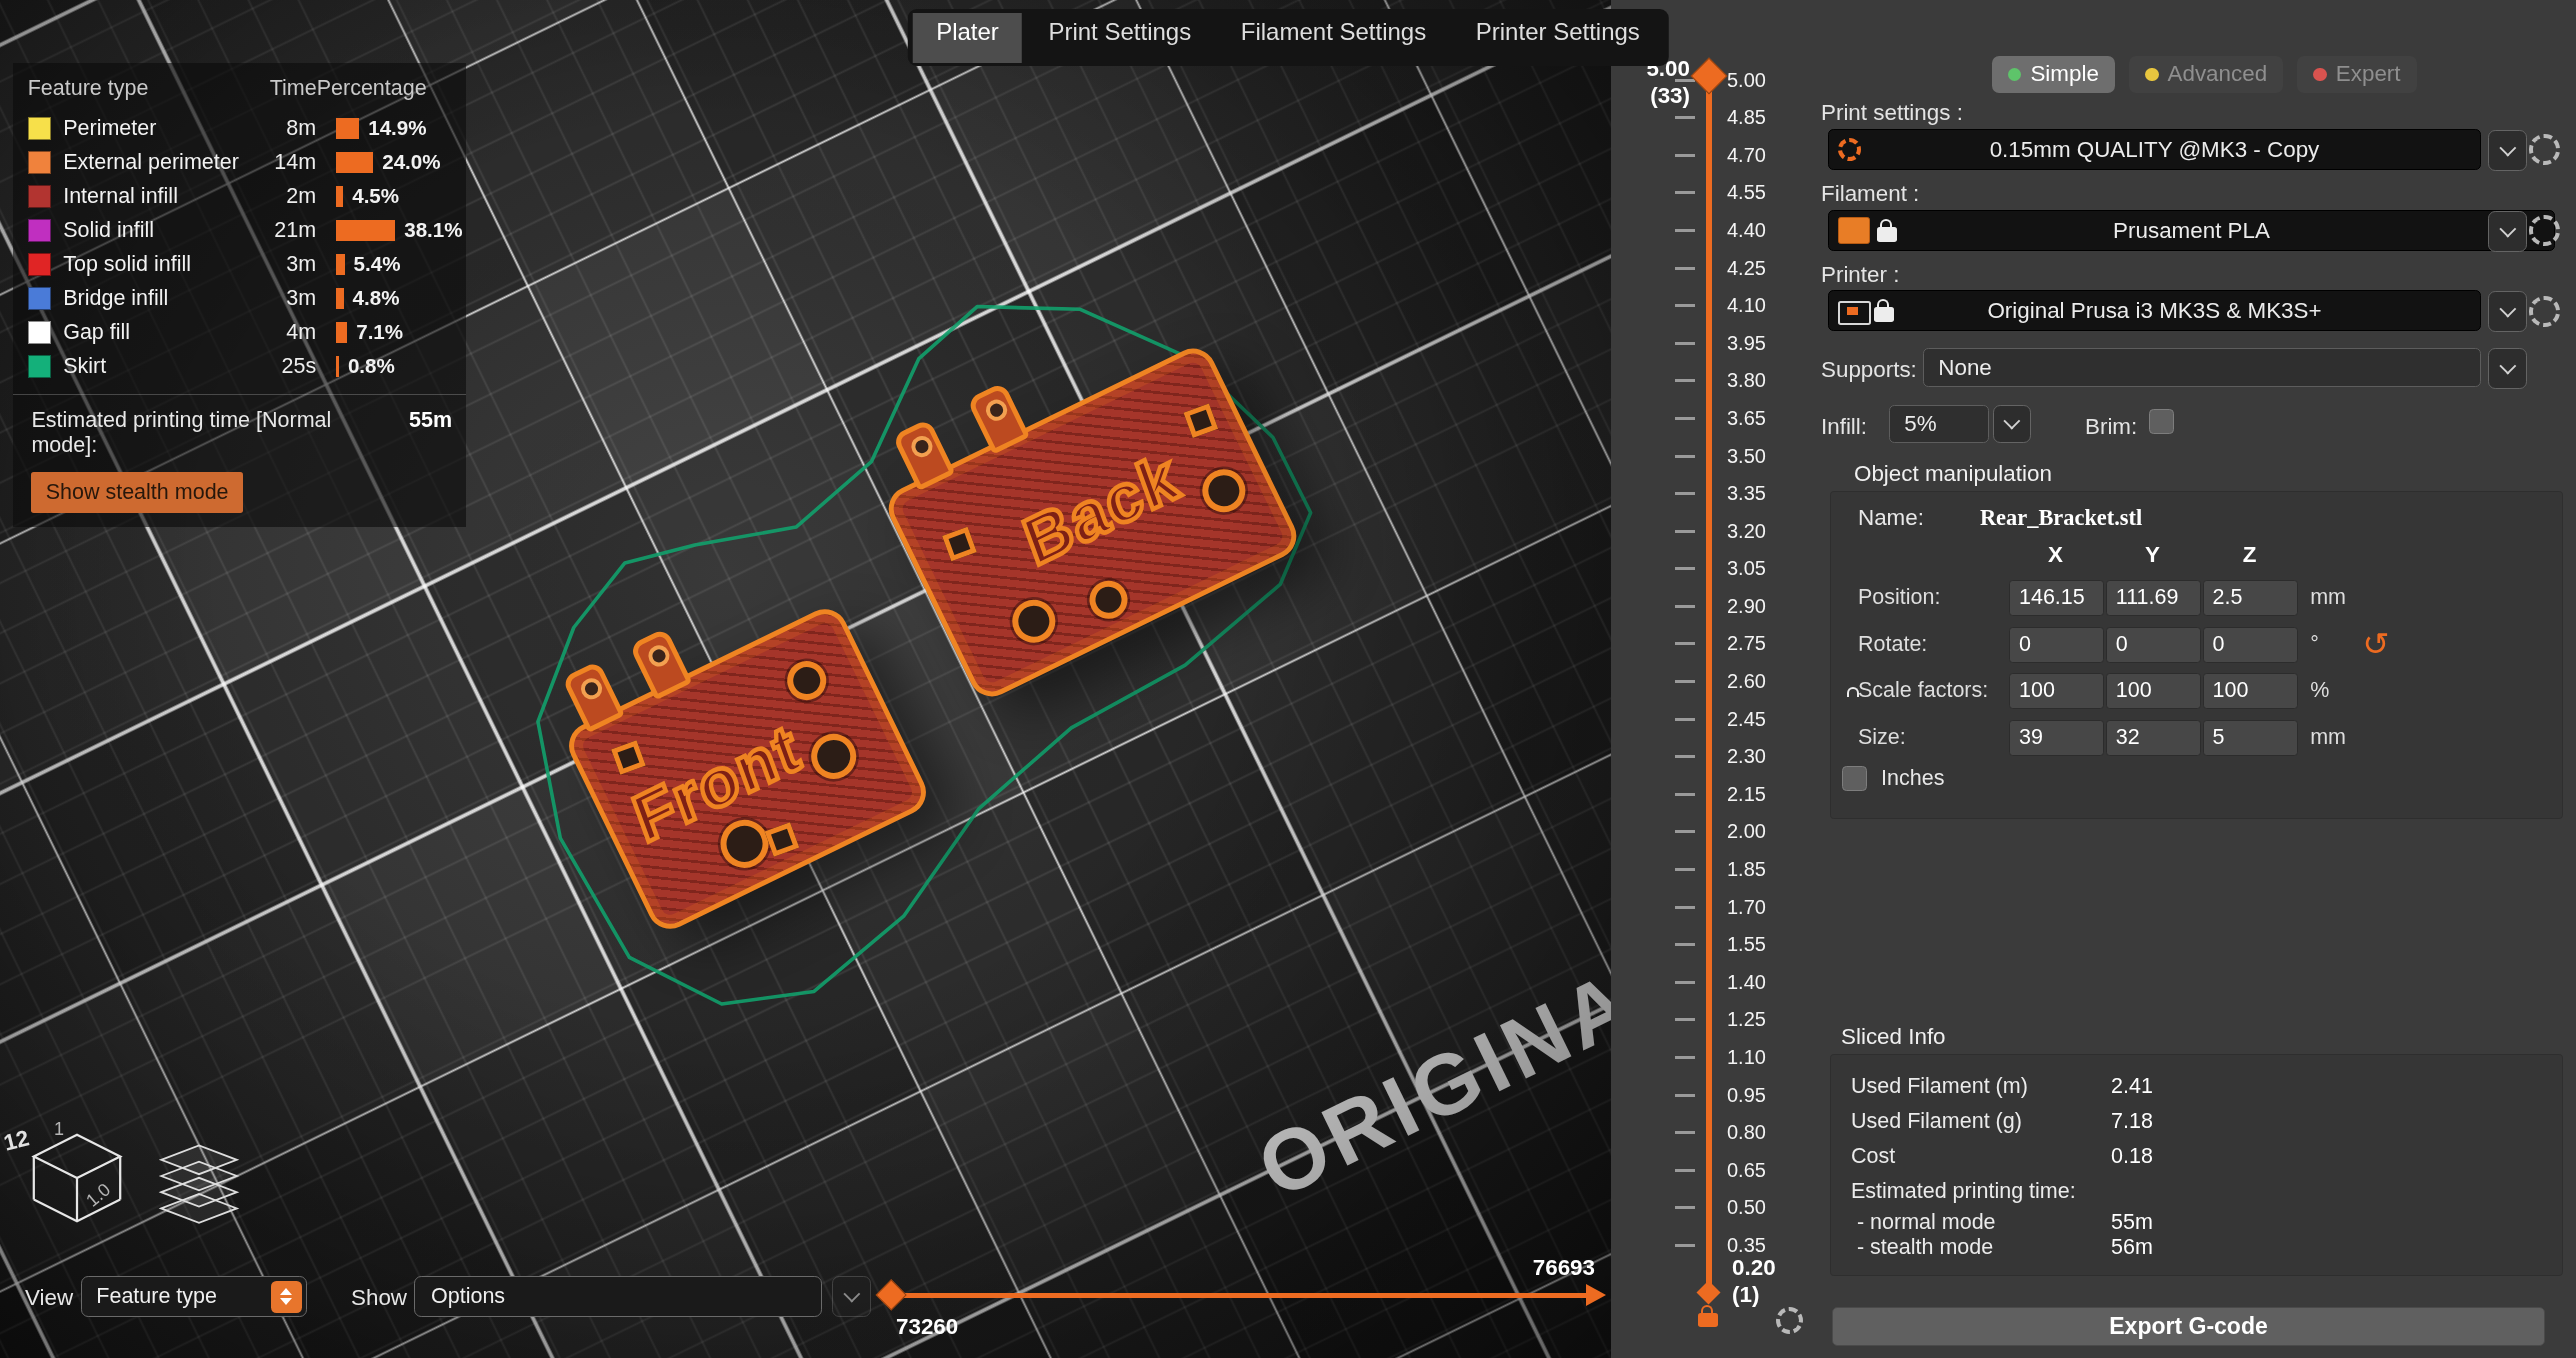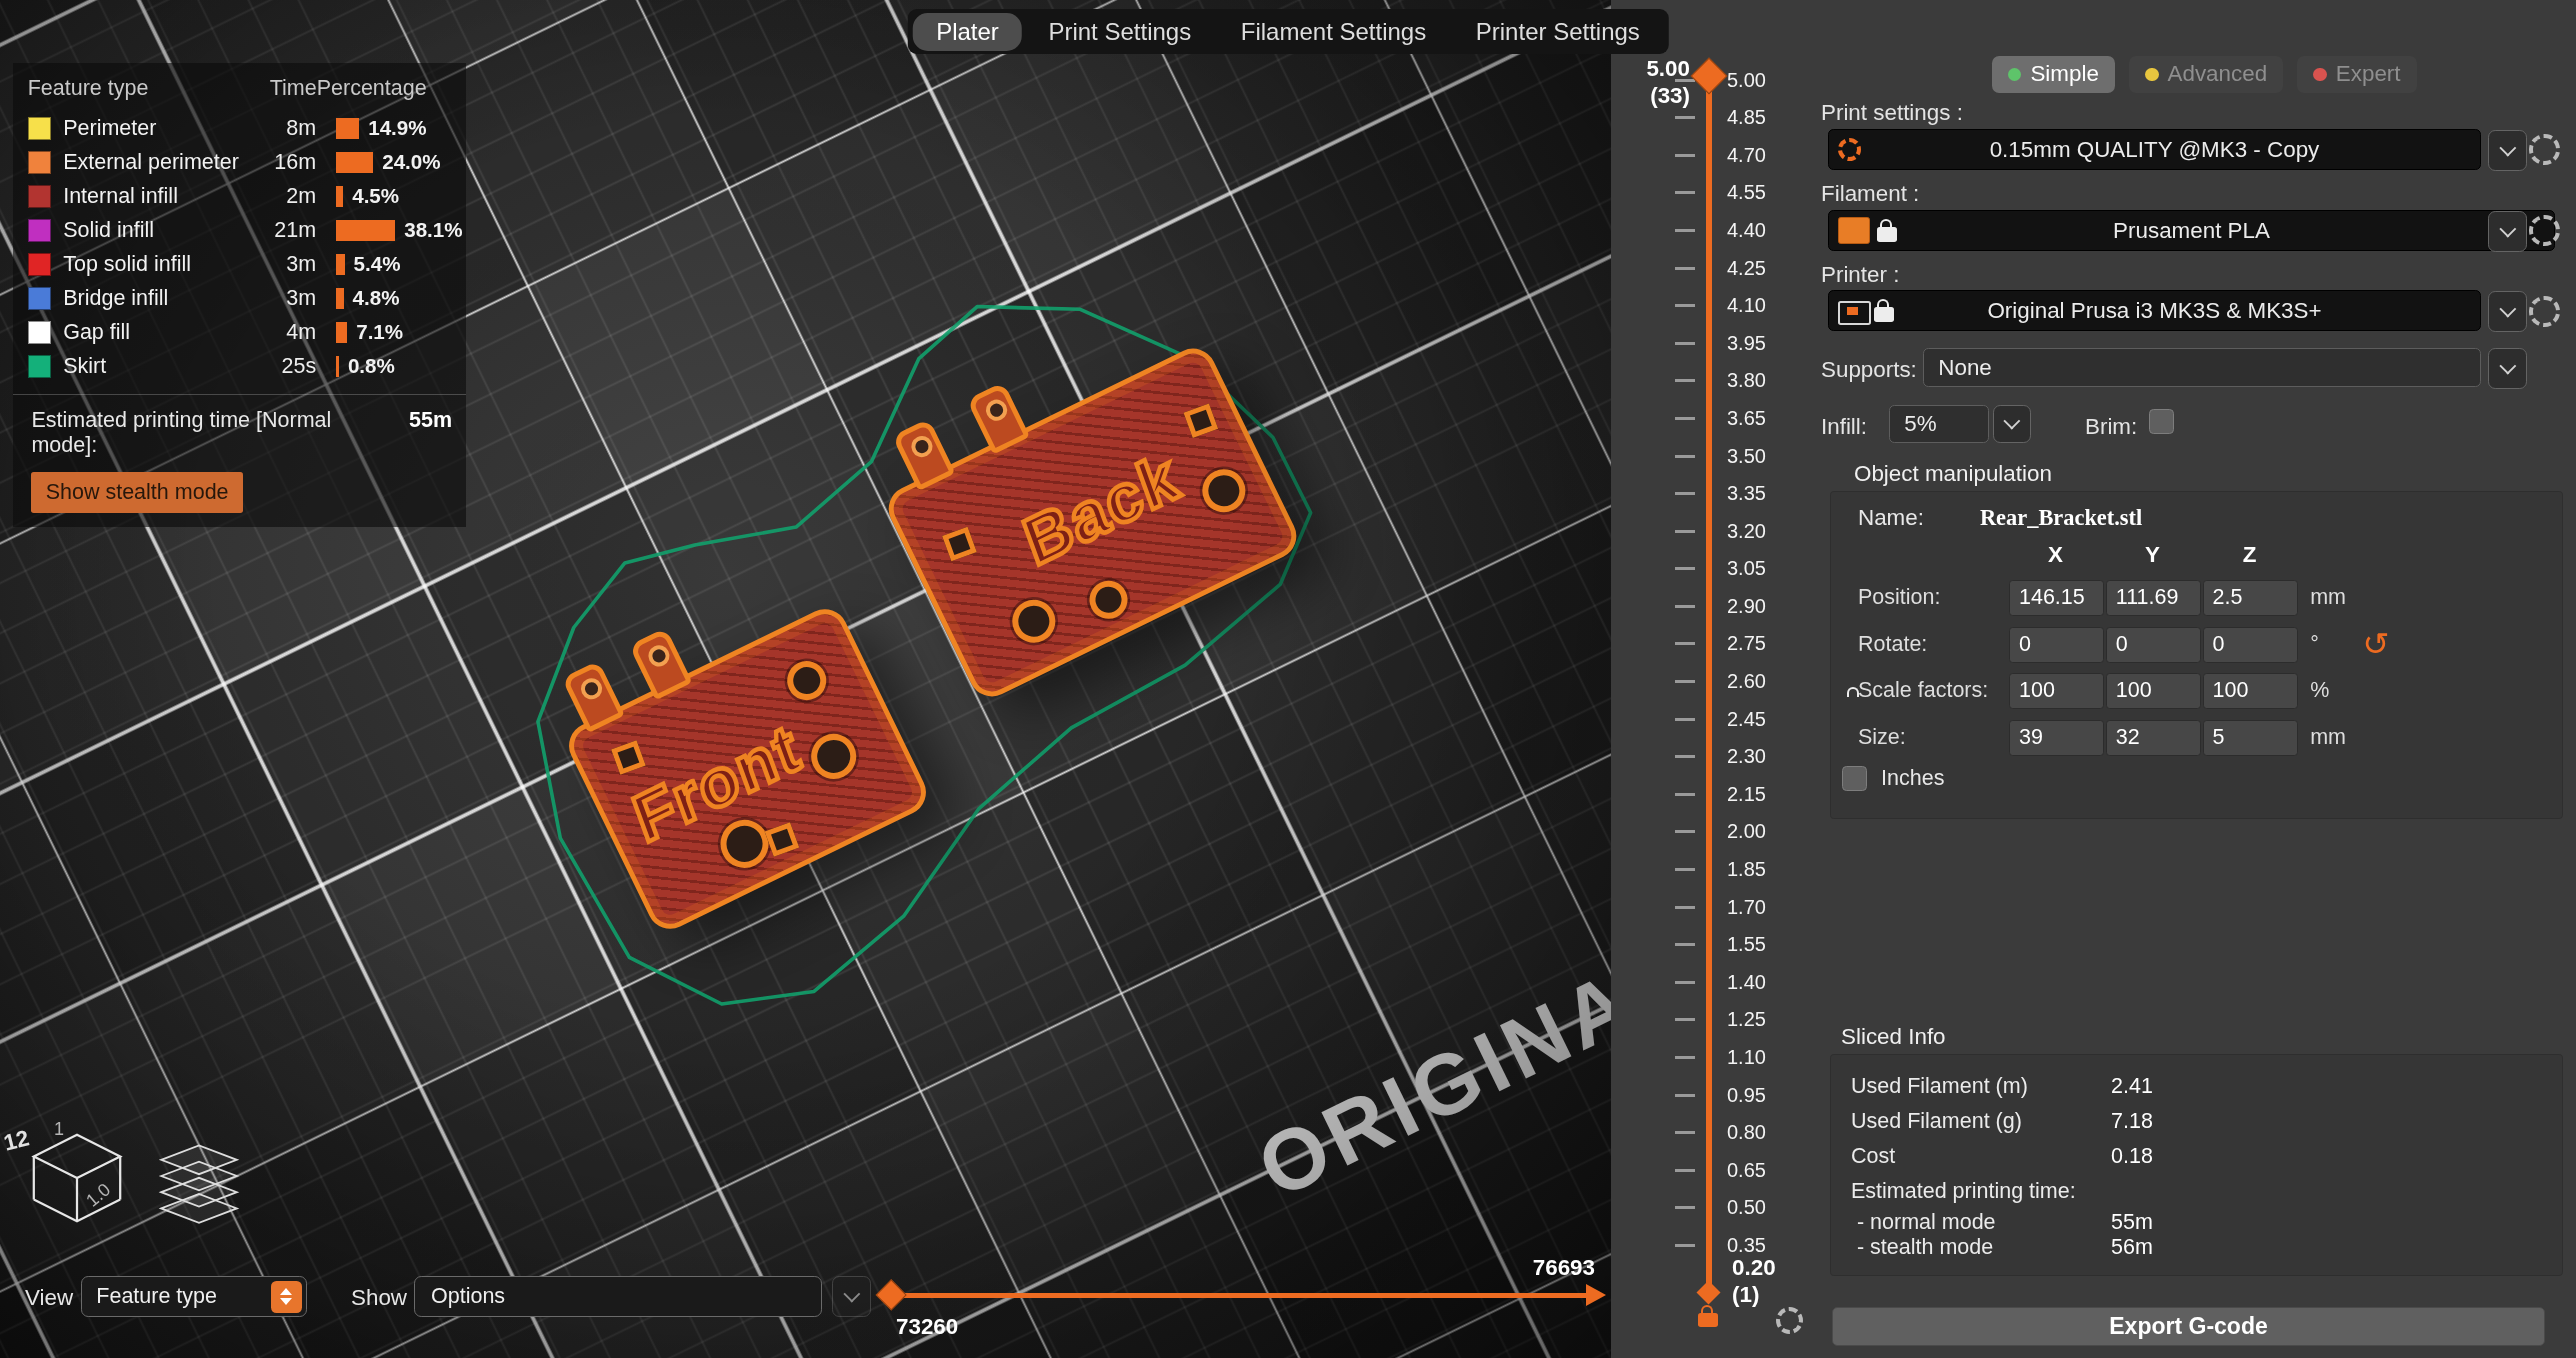--- a/index.html
+++ b/index.html
@@ -45,21 +45,21 @@
   
   .cube-icon { position:absolute; left:23px; top:1124px; z-index:6; }
   .layers-icon { position:absolute; left:145px; top:1131px; z-index:6; }
   .ruler-num { position:absolute; left:3.6px; top:1128px; z-index:6; font-size:22.4px; font-weight:bold; color:#e2e2e2; transform:rotate(-14deg); }
   .cube-num-1 { position:absolute; left:54px; top:1119px; z-index:6; font-size:18px; color:#cfcfcf; opacity:.85; }
   .cube-num-10 { position:absolute; left:86px; top:1185px; z-index:6; font-size:18px; color:#cfcfcf; opacity:.85; transform:rotate(-40deg); }
 
   
   .tab-bar { position:absolute; left:50%; top:9px; transform:translateX(-50%); z-index:10;
     background:#141414; border-radius:9px; padding:3.6px 5.4px; display:flex; gap:3.6px; align-items:center; }
-  .tab { height:38px; line-height:38px; padding:0 23px; border-radius:15px; font-size:24px; color:#dedede; cursor:default; white-space:nowrap; }
+  .tab { height:50px; line-height:38px; padding:0 23px; border-radius:0; font-size:24px; color:#dedede; cursor:default; white-space:nowrap; }
   .tab.active { background:#4d4d4d; color:#fff; }
 
   
   .legend { position:absolute; left:13.4px; top:63px; width:453px; z-index:9;
     background:rgba(12,12,12,0.62); padding-top:12.5px; }
   .legend-header { display:flex; align-items:center; padding:0 14.3px 10.8px 14.3px; font-size:21.5px; color:#c9c9c9; }
   .lh-feature { flex:0 0 226px; }
   .lh-time { flex:0 0 63px; text-align:right; }
   .leg-row { display:flex; align-items:center; height:34px; padding:0 14.3px; font-size:21.5px; }
   .swatch { width:23px; height:23px; margin-right:12.5px; flex:0 0 23px; border:0.9px solid rgba(0,0,0,0.45); }
@@ -240,21 +240,21 @@
         <div class="leg-row">
           <span class="swatch" style="background: rgb(247, 224, 74);"></span>
           <span class="fname">Perimeter</span>
           <span class="ftime">8m</span>
           <span class="fbar" style="width: 23px;"></span>
           <span class="fpct">14.9%</span>
         </div>
         <div class="leg-row">
           <span class="swatch" style="background: rgb(240, 130, 60);"></span>
           <span class="fname">External perimeter</span>
-          <span class="ftime">16m</span>
+          <span class="ftime">14m</span>
           <span class="fbar" style="width: 37px;"></span>
           <span class="fpct">24.0%</span>
         </div>
         <div class="leg-row">
           <span class="swatch" style="background: rgb(178, 52, 48);"></span>
           <span class="fname">Internal infill</span>
           <span class="ftime">2m</span>
           <span class="fbar" style="width: 7px;"></span>
           <span class="fpct">4.5%</span>
         </div>

